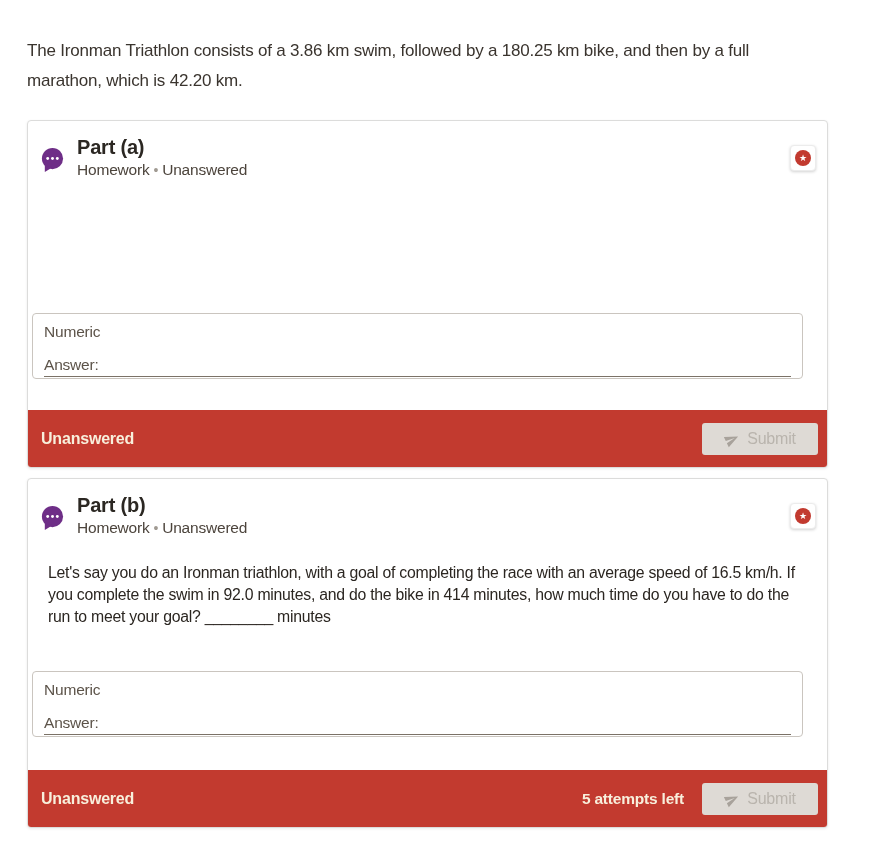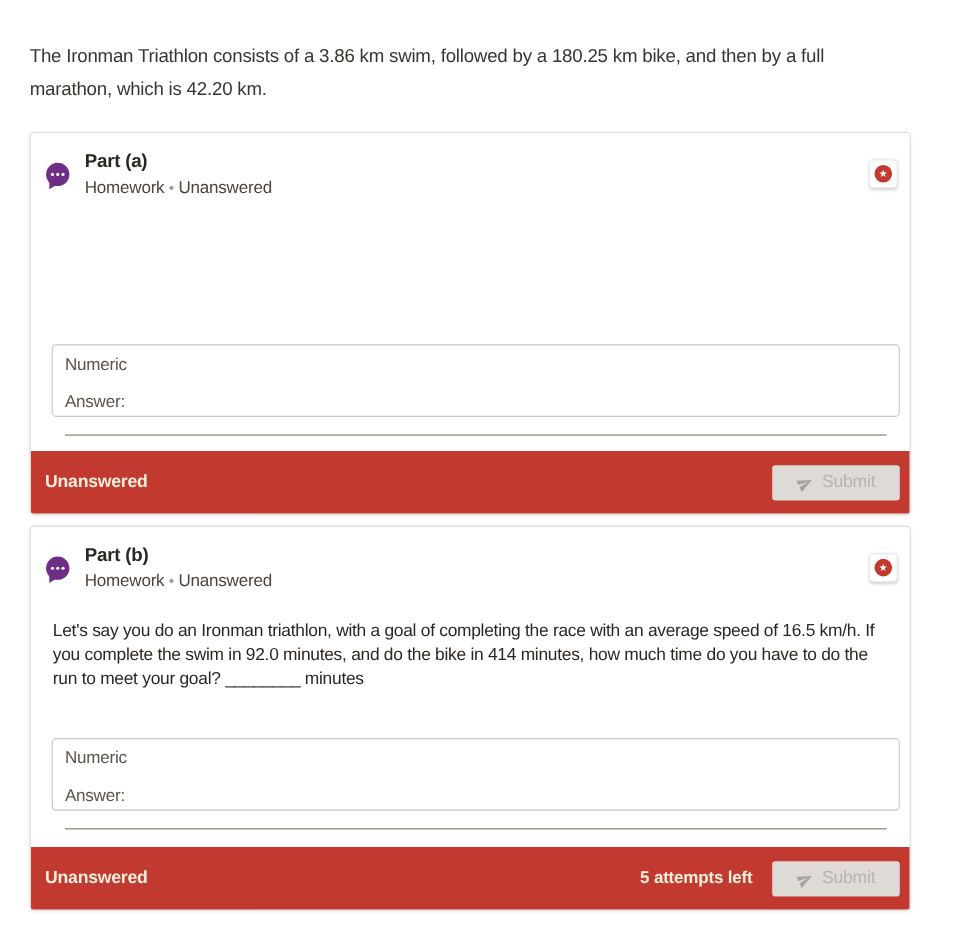--- a/index.html
+++ b/index.html
@@ -23,21 +23,21 @@
     box-shadow: 0 1px 3px rgba(0,0,0,0.08);
     display: flex; flex-direction: column;
     overflow: hidden;
   }
   #card-a { top: 120px; height: 348px; }
   #card-b { top: 478px; height: 350px; }
   .card-content { flex: 1; padding: 16px 11px 0 12px; position: relative; }
   .header-row { display: flex; align-items: flex-start; }
   .chat-icon { width: 25px; height: 26px; margin-top: 10px; flex: 0 0 auto; cursor: pointer; }
   .header-text { margin-left: 12px; }
-  .part-title { font-size: 17px; font-weight: bold; color: #2b2722; line-height: 20px; }
+  .part-title { font-size: 20px; font-weight: bold; color: #2b2722; line-height: 20px; }
   .part-sub { font-size: 15.5px; color: #4c443c; line-height: 20px; margin-top: 3px; }
   .sub-bullet { color: #a09a92; margin: 0 4px; font-size: 14px; }
   .star-badge {
     margin-left: auto; margin-top: 8px;
     width: 26px; height: 26px;
     background: #fff; border: 1px solid #ececec; border-radius: 4px;
     box-shadow: 0 1px 3px rgba(0,0,0,0.18);
     display: flex; align-items: center; justify-content: center;
     cursor: pointer; padding: 0;
   }
@@ -46,29 +46,29 @@
     background: #c23a2f; color: #fff;
     font-size: 9px; line-height: 16px;
     display: flex; align-items: center; justify-content: center;
   }
   .question {
     margin: 24px 8px 0 8px; width: 758px;
     font-size: 15.8px; line-height: 22px; color: #2b2621;
     letter-spacing: -0.25px;
   }
   .answer-box {
-    position: absolute; left: 19px; top: 192px; width: 771px; height: 66px;
+    position: absolute; left: 4px; top: 192px; width: 771px; height: 66px;
     border: 1px solid #cac5bf; border-radius: 4px;
     padding: 9px 11px 0 11px;
     background: #fff;
   }
   .answer-type { font-size: 15.5px; color: #5c5349; }
   .answer-row {
     display: flex; align-items: baseline;
-    margin-top: 11px; padding-bottom: 20px;
+    margin-top: 11px; padding-bottom: 2px;
     border-bottom: 1.5px solid #7b7267;
     cursor: text;
   }
   .answer-label { font-size: 15.5px; color: #5c5349; }
   .answer-value { flex: 1; font-size: 15.5px; color: #2b2621; min-height: 18px; }
   .card-footer {
     height: 57px; flex: 0 0 57px;
     background: #c23a2f;
     display: flex; align-items: center;
     padding: 0 9px 0 13px;

